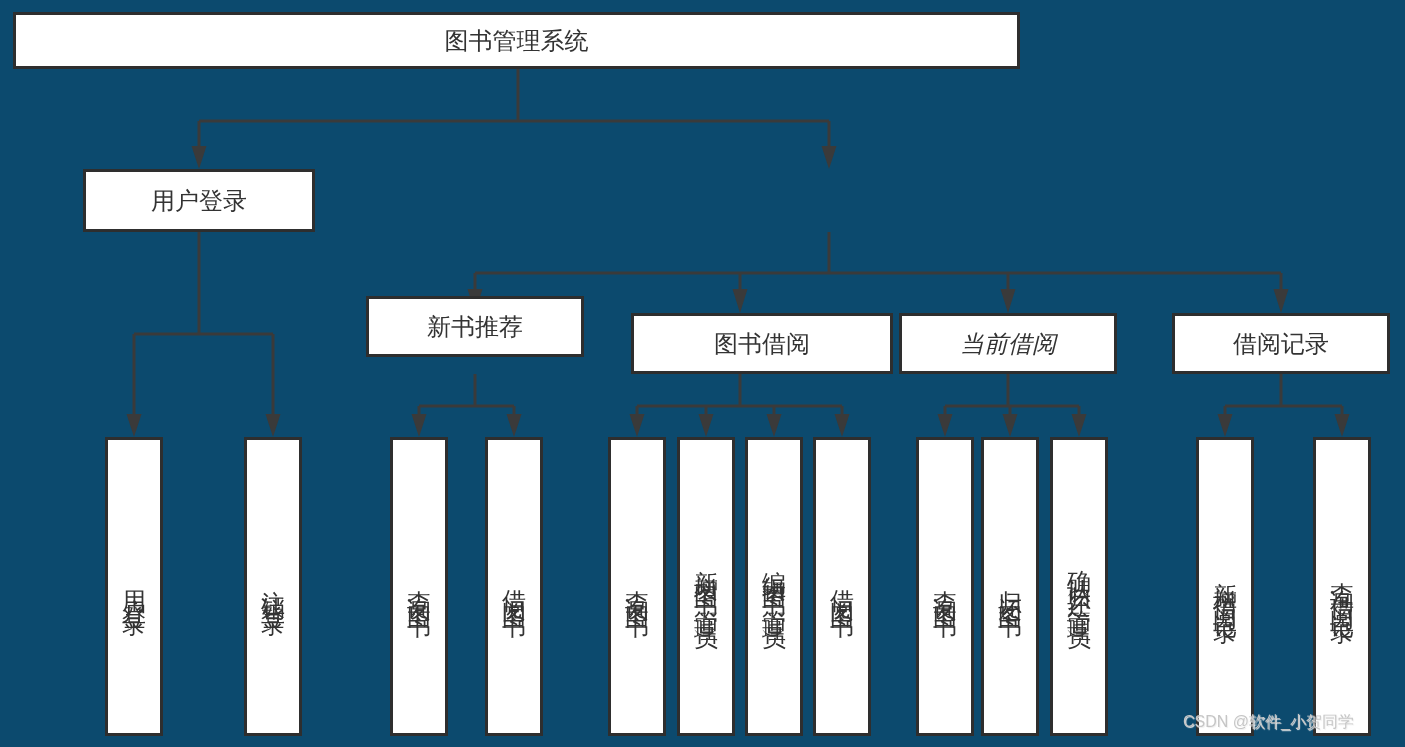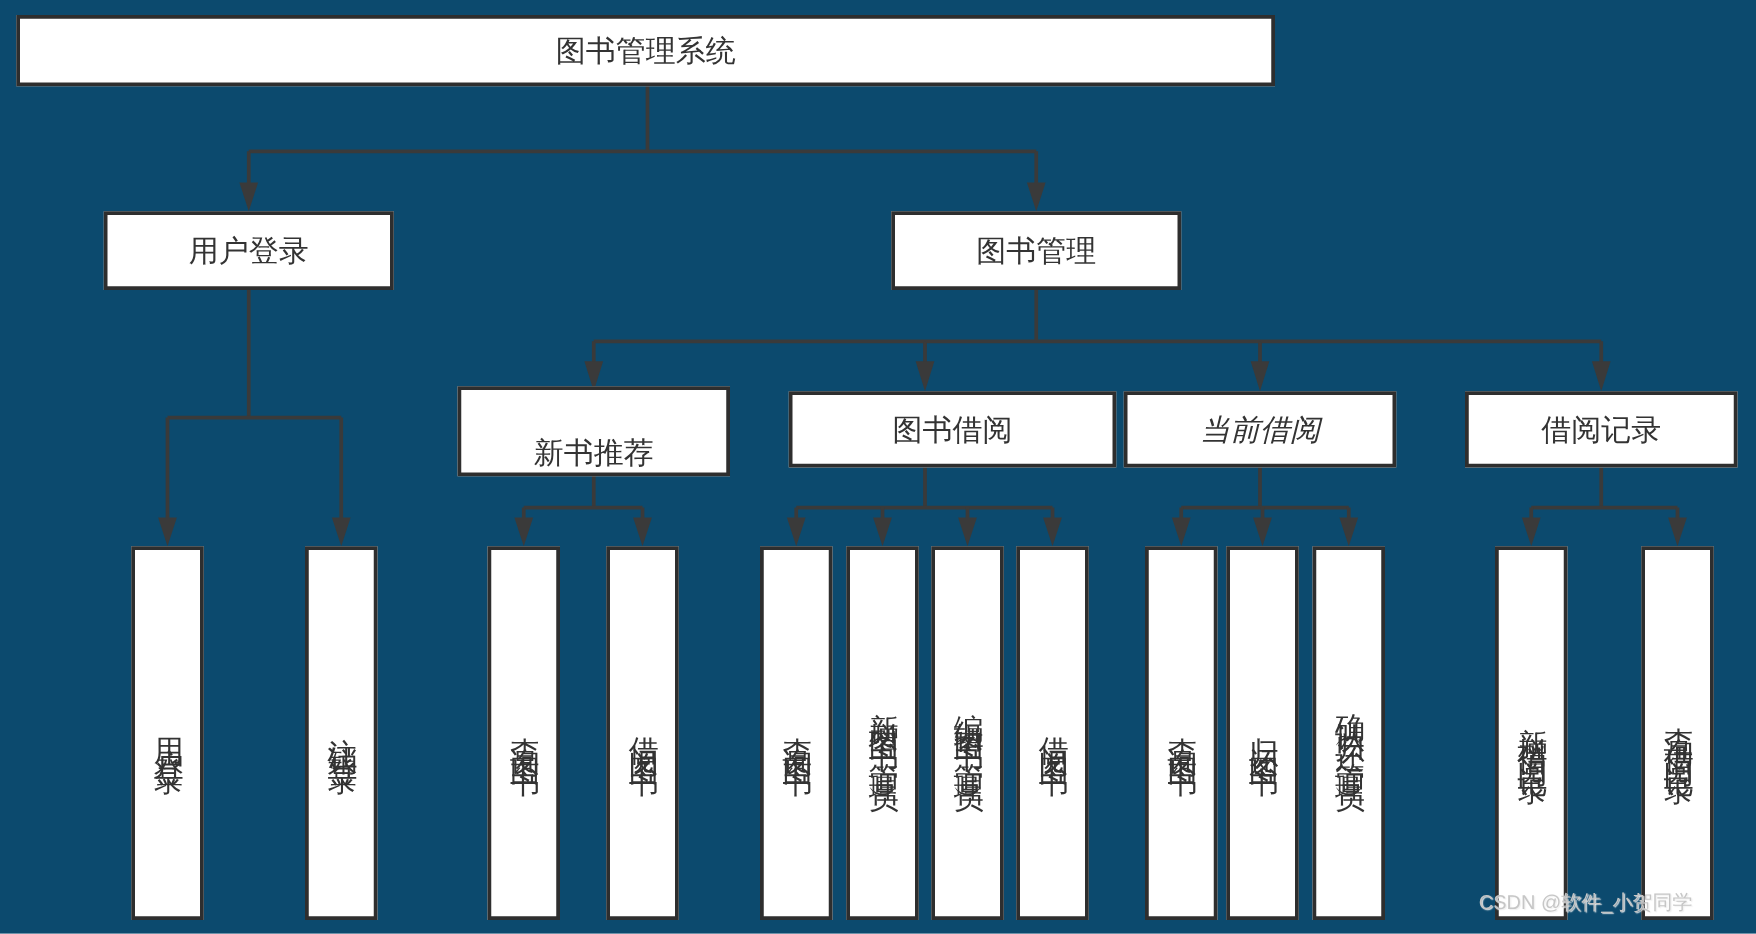--- a/index.html
+++ b/index.html
@@ -136,25 +136,22 @@
     </g>
   </svg>
 
   <div class="node" style="left:13px; top:12px; width:1007px; height:57px;">
     <span>图书管理系统</span>
   </div>
 
   <div class="node" style="left:83px; top:169px; width:232px; height:63px;">
     <span>用户登录</span>
   </div>
-  <div class="node" style="left:713px; top:169px; width:232px; height:63px;">
-    <span>图书管理</span>
-  </div>
-
-  <div class="node" style="left:366px; top:309px; width:218px; height:72px;align-items:flex-end;">
+
+  <div class="node" style="left:366px; top:296px; width:218px; height:61px;">
     <span>新书推荐</span>
   </div>
   <div class="node" style="left:631px; top:313px; width:262px; height:61px;">
     <span>图书借阅</span>
   </div>
   <div class="node" style="left:899px; top:313px; width:218px; height:61px;font-style:italic;">
     <span>当前借阅</span>
   </div>
   <div class="node" style="left:1172px; top:313px; width:218px; height:61px;">
     <span>借阅记录</span>

